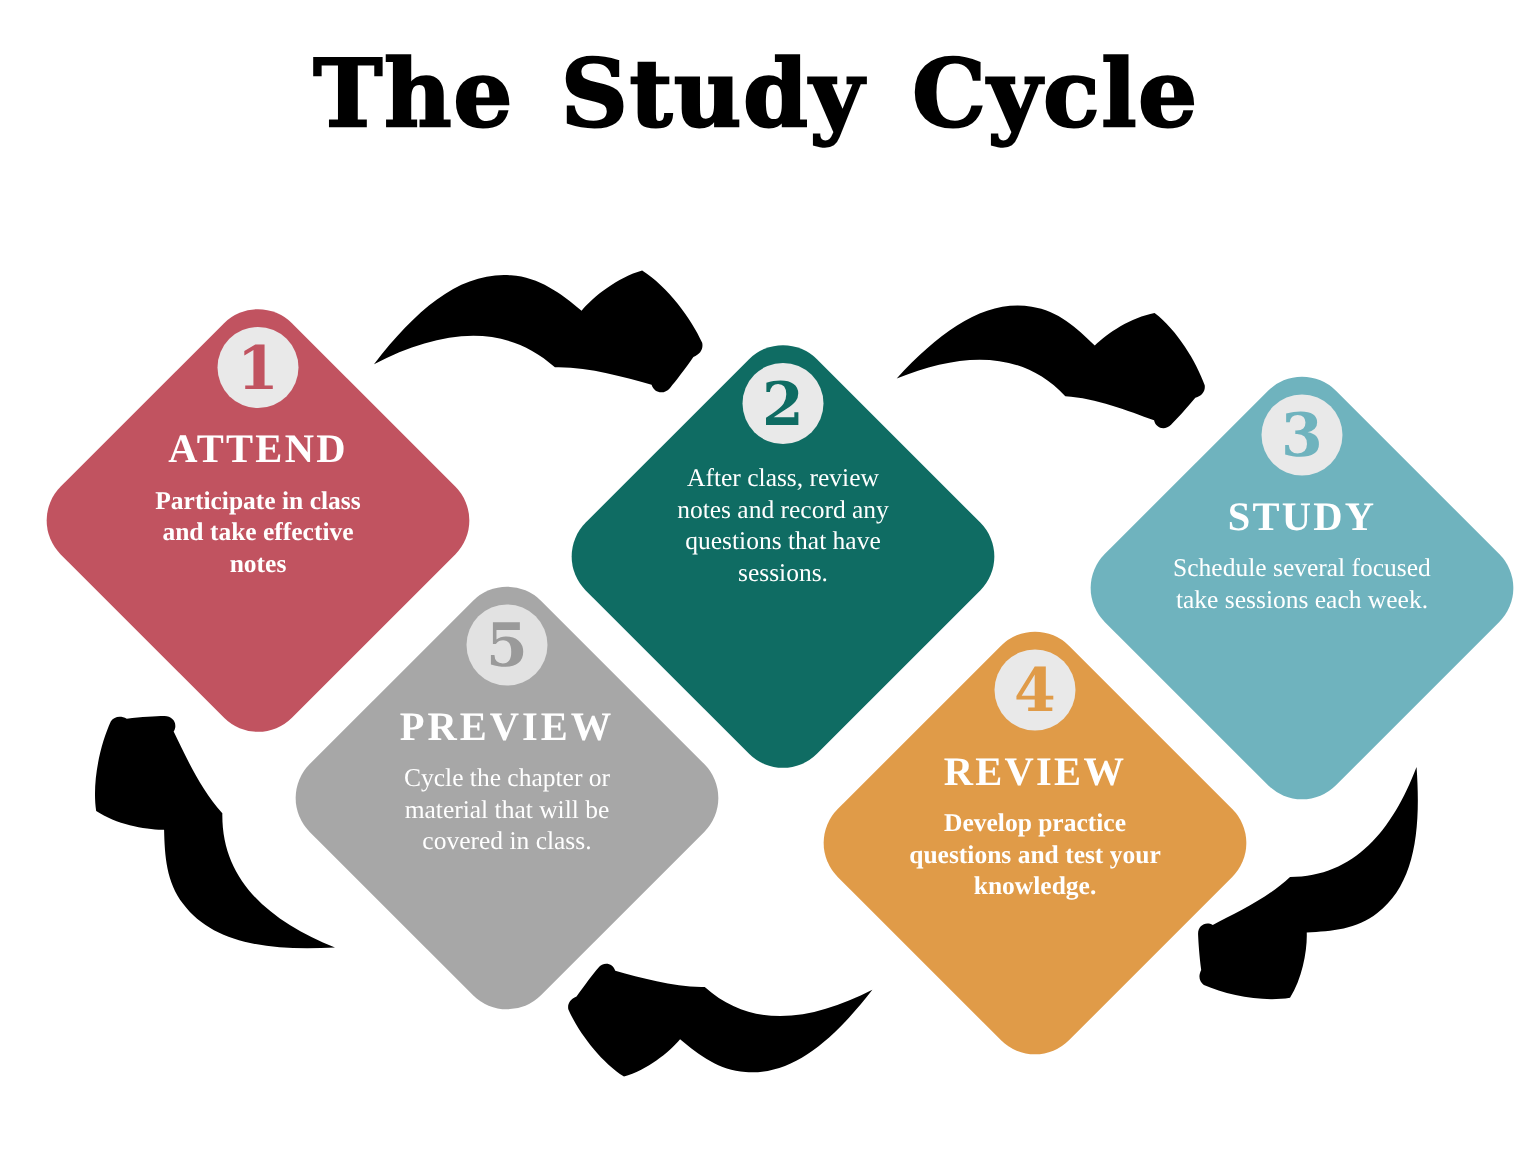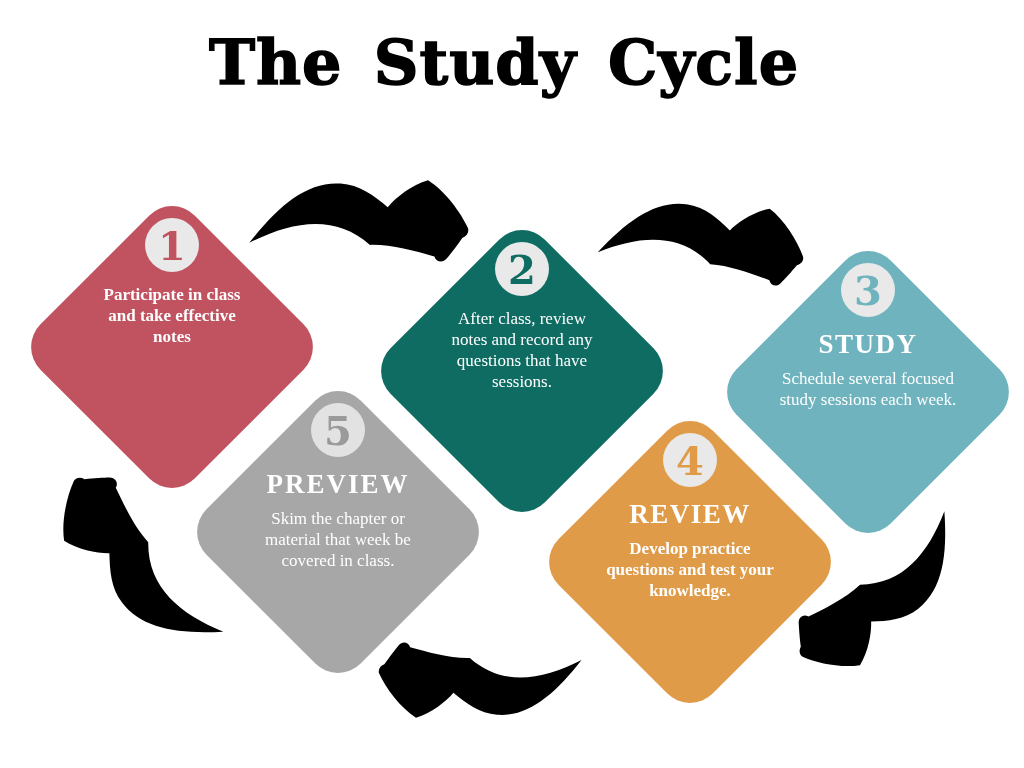--- a/index.html
+++ b/index.html
@@ -118,20 +118,21 @@
         <use href="#swoosh"></use>
       </g>
   </svg>
 
   <div class="diamond s1" style="--c: #C15360;">
     <div class="diamond-bg"></div>
     <div class="diamond-content">
       <div class="num-circle">
         <span class="num">1</span>
       </div>
+      <div class="step-title">ATTEND</div>
       <div class="step-desc">Participate in class and take effective notes</div>
     </div>
   </div>
 
   <div class="diamond s2" style="--c: #0F6C63;">
     <div class="diamond-bg"></div>
     <div class="diamond-content">
       <div class="num-circle">
         <span class="num">2</span>
       </div>
@@ -139,21 +140,21 @@
     </div>
   </div>
 
   <div class="diamond s3" style="--c: #6FB3BE;">
     <div class="diamond-bg"></div>
     <div class="diamond-content">
       <div class="num-circle">
         <span class="num">3</span>
       </div>
       <div class="step-title">STUDY</div>
-      <div class="step-desc">Schedule several focused study sessions each week.</div>
+      <div class="step-desc">Schedule several focused take sessions each week.</div>
     </div>
   </div>
 
   <div class="diamond s4" style="--c: #E09B48;">
     <div class="diamond-bg"></div>
     <div class="diamond-content">
       <div class="num-circle">
         <span class="num">4</span>
       </div>
       <div class="step-title">REVIEW</div>
@@ -161,17 +162,17 @@
     </div>
   </div>
 
   <div class="diamond s5" style="--c: #A7A7A7;">
     <div class="diamond-bg"></div>
     <div class="diamond-content">
       <div class="num-circle">
         <span class="num">5</span>
       </div>
       <div class="step-title">PREVIEW</div>
-      <div class="step-desc">Skim the chapter or material that week be covered in class.</div>
+      <div class="step-desc">Cycle the chapter or material that will be covered in class.</div>
     </div>
   </div>
 
 </div>
 
 </body></html>

